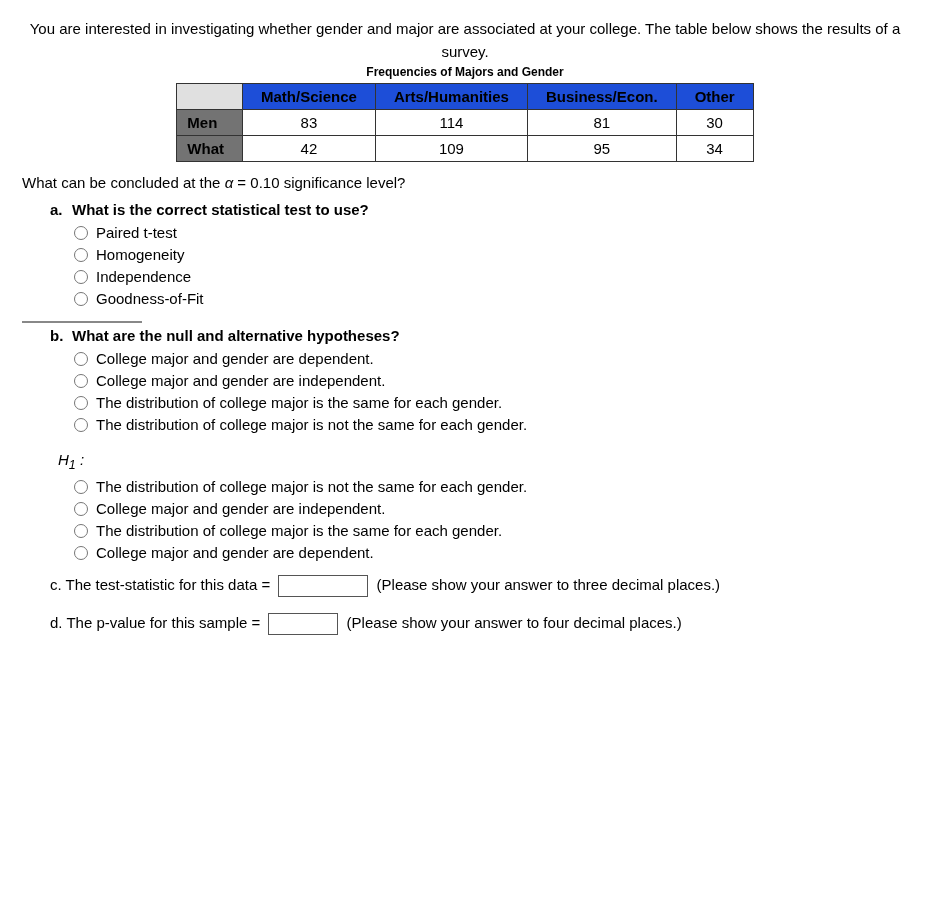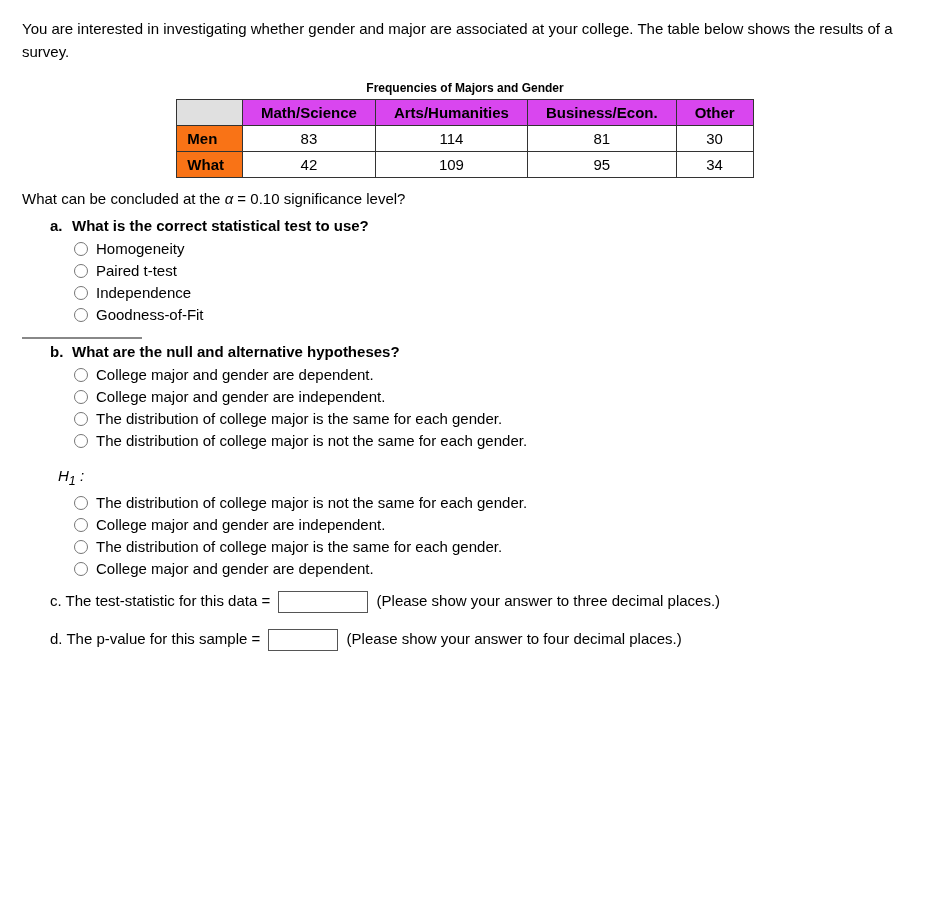--- a/index.html
+++ b/index.html
@@ -7,21 +7,22 @@
       font-family: Arial, sans-serif;
       font-size: 15px;
       background: #fff;
       color: #000;
       padding: 18px 22px;
       width: 930px;
       min-height: 921px;
     }
     .intro-text {
       line-height: 1.5;
-      margin-bottom: 18px;
+      margin-bottom: 2px;
+      text-align: center;
     }
     .table-section {
       margin-bottom: 10px;
     }
     .table-title {
       text-align: center;
       font-weight: bold;
       margin-bottom: 4px;
       font-size: 12px;
     }
@@ -29,26 +30,26 @@
       border-collapse: collapse;
       margin: 0 auto;
     }
     table.freq-table th, table.freq-table td {
       border: 1px solid #333;
       padding: 4px 18px;
       text-align: center;
       font-size: 15px;
     }
     table.freq-table th {
-      background: #d946ef;
+      background: #1d4ed8;
       font-weight: bold;
     }
     table.freq-table td:first-child {
       font-weight: bold;
-      background: #f97316;
+      background: #737373;
       text-align: left;
       padding-left: 10px;
     }
     table.freq-table th:first-child {
       background: #e0e0e0;
     }
     .question-text {
       margin: 12px 0 10px 0;
       font-size: 15px;
     }
@@ -155,25 +156,25 @@
 </p>
 
 <div class="part">
   <div class="part-label section-indent">
     <span class="part-label-letter">a.</span>
     <span>What is the correct statistical test to use?</span>
   </div>
   <div class="radio-group">
     <label class="radio-item">
       <input type="radio" name="part_a" style="">
+      <span>Paired t-test</span>
+    </label>
+    <label class="radio-item">
+      <input type="radio" name="part_a" style="">
       <span>Homogeneity</span>
-    </label>
-    <label class="radio-item">
-      <input type="radio" name="part_a" style="">
-      <span>Paired t-test</span>
     </label>
     <label class="radio-item">
       <input type="radio" name="part_a" style="">
       <span>Independence</span>
     </label>
     <label class="radio-item">
       <input type="radio" name="part_a" style="">
       <span>Goodness-of-Fit</span>
     </label>
   </div>

